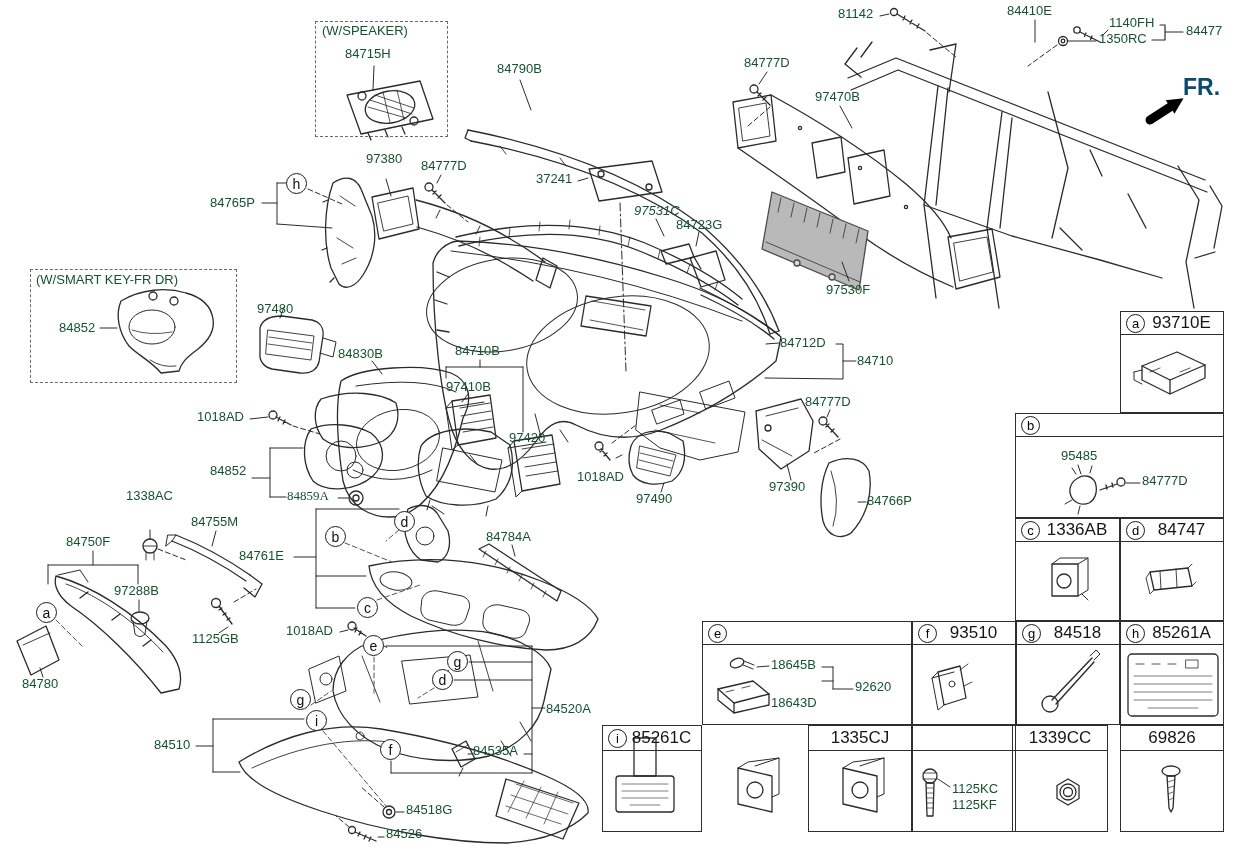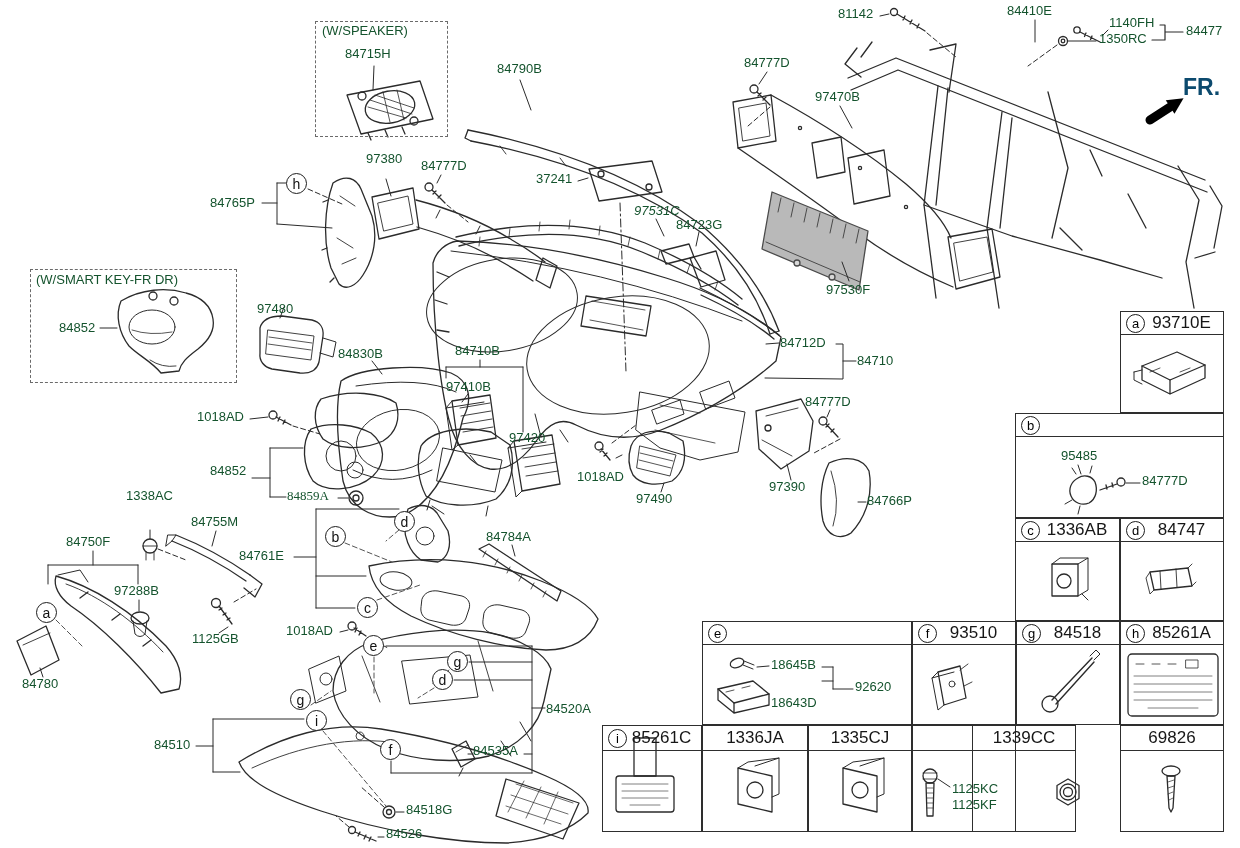--- a/index.html
+++ b/index.html
@@ -582,34 +582,29 @@
         <span class="cmark">h</span>
     <span class="hpart">85261A</span>
       </div>
 </div>
 <div class="cell" style="left:602px;top:725px;width:100px;height:107px;">
   <div class="hdr hdr-tall">
         <span class="cmark">i</span>
     <span class="hpart">85261C</span>
       </div>
 </div>
-<div class="cell" style="left:702px;top:725px;width:106px;height:107px;">
-  <div class="hdr hdr-tall">
-        <span class="hpart">1336JA</span>
-      </div>
-</div>
 <div class="cell" style="left:808px;top:725px;width:104px;height:107px;">
   <div class="hdr hdr-tall">
         <span class="hpart">1335CJ</span>
       </div>
 </div>
 <div class="cell" style="left:912px;top:725px;width:104px;height:107px;">
   <div class="hdr hdr-tall"></div>
 </div>
-<div class="cell" style="left:972px;top:725px;width:104px;height:107px;">
+<div class="cell" style="left:1012px;top:725px;width:96px;height:107px;">
   <div class="hdr hdr-tall">
         <span class="hpart">1339CC</span>
       </div>
 </div>
 <div class="cell" style="left:1120px;top:725px;width:104px;height:107px;">
   <div class="hdr hdr-tall">
         <span class="hpart">69826</span>
       </div>
 </div>
 

